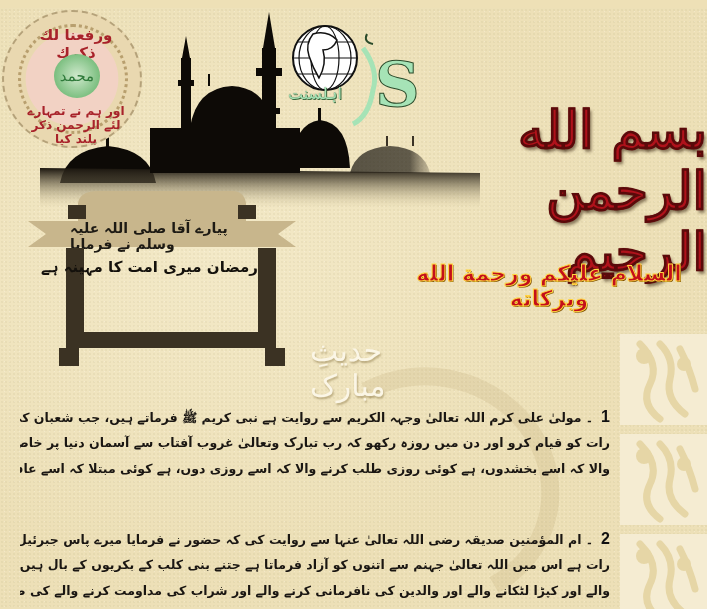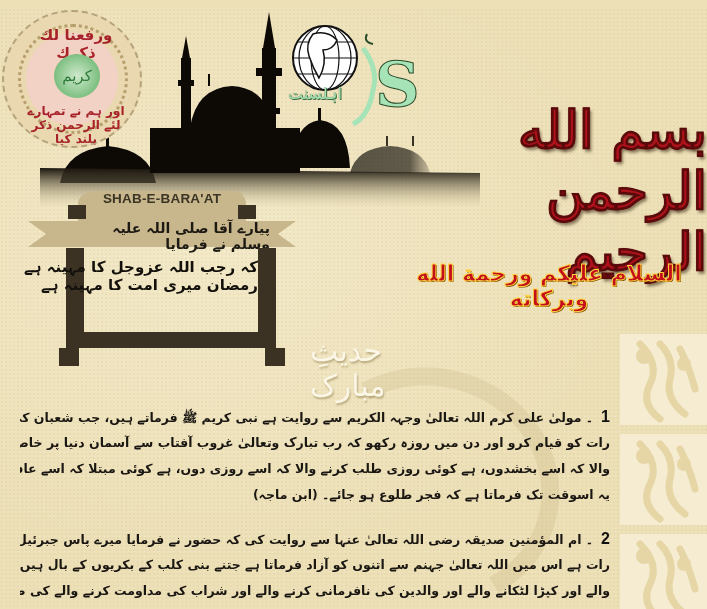--- a/index.html
+++ b/index.html
@@ -90,21 +90,21 @@
   
   .ribbon {
     position: absolute; left: 28px; top: 183px; width: 268px; height: 56px;
   }
   .ribbon-title {
     position: absolute; left: 100px; top: 183px; width: 124px; text-align: center;
     font-family: "Liberation Sans", sans-serif; font-weight: bold; font-size: 13.5px;
     color: #3b3526; letter-spacing: 0.2px;
   }
   .ribbon-sub {
-    position: absolute; left: 70px; top: 212px; width: 200px; text-align: right;
+    position: absolute; left: 70px; top: 212px; width: 200px; text-align: left;
     font-size: 14px; color: #1d1a14; direction: rtl; font-weight: bold;
   }
   .sign-frame {
     position: absolute; left: 66px; top: 240px; width: 210px; height: 100px;
     border-left: 18px solid #3b3223; border-right: 18px solid #3b3223;
     border-bottom: 16px solid #3b3223;
   }
   .sign-foot-l, .sign-foot-r {
     position: absolute; top: 340px; width: 20px; height: 18px; background: #3b3223;
   }
@@ -197,21 +197,21 @@
     <rect x="386" y="128" width="2" height="10" fill="#3a3226"></rect>
     <rect x="412" y="128" width="2" height="10" fill="#3a3226"></rect>
 
     <path d="M40 160 L480 165 L480 200 L40 200 Z" fill="url(#groundG)"></path>
     <rect x="150" y="120" width="150" height="45" fill="#0d0a06"></rect>
   </svg>
 
   <div class="medallion">
     <div class="ring"></div>
     <div class="ring-text-top">ورفعنا لك ذكرك</div>
-    <div class="inner-green">کریم</div>
+    <div class="inner-green">محمد</div>
     <div class="ring-text-bottom">اور ہم نے تمہارے لئے الرحمن ذکر بلند کیا</div>
   </div>
 
   <svg class="logo" viewBox="0 0 140 118">
     <circle cx="42" cy="38" r="32" fill="#ffffff" stroke="#111" stroke-width="2"></circle>
     <ellipse cx="42" cy="38" rx="14" ry="32" fill="none" stroke="#111" stroke-width="1.2"></ellipse>
     <ellipse cx="42" cy="38" rx="26" ry="32" fill="none" stroke="#111" stroke-width="1.2"></ellipse>
     <line x1="10" y1="38" x2="74" y2="38" stroke="#111" stroke-width="1.2"></line>
     <line x1="14" y1="22" x2="70" y2="22" stroke="#111" stroke-width="1.2"></line>
     <line x1="14" y1="54" x2="70" y2="54" stroke="#111" stroke-width="1.2"></line>
@@ -224,27 +224,25 @@
 
   <div class="bismillah">بسم الله الرحمن الرحيم</div>
   <div class="salam">السلام علیکم ورحمة الله وبرکاته</div>
 
   <svg class="ribbon" viewBox="0 0 268 56">
     <path d="M70 0 L204 0 Q216 0 218 12 L218 30 L50 30 L50 12 Q52 0 70 0 Z" fill="#c8b68c"></path>
     <rect x="40" y="14" width="18" height="14" fill="#3b3223"></rect>
     <rect x="210" y="14" width="18" height="14" fill="#3b3223"></rect>
     <path d="M0 30 L268 30 L250 43 L268 56 L0 56 L18 43 Z" fill="#c8b68c"></path>
   </svg>
-  <div class="ribbon-title">SHAB-E-BARA'AT</div>
   <div class="ribbon-sub">پیارے آقا صلی اللہ علیہ وسلم نے فرمایا</div>
   <div class="sign-frame"></div>
   <div class="sign-foot-l"></div>
   <div class="sign-foot-r"></div>
   <div class="sign-lines">
-    <div>کہ رجب اللہ عزوجل کا مہینہ ہے</div>
     <div>رمضان میری امت کا مہینہ ہے</div>
   </div>
 
   <div class="hadith-title">حدیثِ مبارک</div>
 
   <div class="tiles">
     <svg class="tile" style="top:0" viewBox="0 0 87 91">
       <rect width="87" height="91" fill="#f5ecd2"></rect>
       <path d="M20 10 Q40 30 30 50 Q20 70 40 85 M40 10 Q55 25 50 45 Q45 65 65 80 M60 15 Q70 35 75 55" fill="none" stroke="#e6d6a6" stroke-width="7" stroke-linecap="round"></path>
       <circle cx="24" cy="22" r="8" fill="#e6d6a6"></circle>
@@ -261,21 +259,20 @@
       <path d="M20 10 Q40 30 30 50 Q20 70 40 85 M40 10 Q55 25 50 45 Q45 65 65 80 M60 15 Q70 35 75 55" fill="none" stroke="#e6d6a6" stroke-width="7" stroke-linecap="round"></path>
       <circle cx="24" cy="22" r="8" fill="#e6d6a6"></circle>
         <circle cx="64" cy="30" r="7" fill="#e6d6a6"></circle>
     </svg>
   </div>
 
   <div class="para p1">
     <div class="line"><span class="num">1</span><span>۔ مولیٰ علی کرم اللہ تعالیٰ وجہہ الکریم سے روایت ہے نبی کریم ﷺ فرماتے ہیں، جب شعبان کی پندرہویں رات آجائے تو اس</span></div>
     <div class="line">رات کو قیام کرو اور دن میں روزہ رکھو کہ رب تبارک وتعالیٰ غروب آفتاب سے آسمان دنیا پر خاص تجلی فرماتا ہے کہ ہے کوئی بخشش چاہنے</div>
     <div class="line">والا کہ اسے بخشدوں، ہے کوئی روزی طلب کرنے والا کہ اسے روزی دوں، ہے کوئی مبتلا کہ اسے عافیت دوں، ہے کوئی ایسا ہے کوئی ایسا اور</div>
-    <div class="line">یہ اسوقت تک فرماتا ہے کہ فجر طلوع ہو جائے۔ (ابن ماجہ)</div>
   </div>
 
   <div class="para p2">
     <div class="line"><span class="num">2</span><span>۔ ام المؤمنین صدیقہ رضی اللہ تعالیٰ عنہا سے روایت کی کہ حضور نے فرمایا میرے پاس جبرئیل آئے اور کہا یہ شعبان کی پندرھویں</span></div>
     <div class="line">رات ہے اس میں اللہ تعالیٰ جہنم سے اتنوں کو آزاد فرماتا ہے جتنے بنی کلب کے بکریوں کے بال ہیں مگر کافر اور عداوت والے اور رشتہ کاٹنے</div>
     <div class="line">والے اور کپڑا لٹکانے والے اور والدین کی نافرمانی کرنے والے اور شراب کی مداومت کرنے والے کی طرف نظر رحمت نہیں فرماتا۔</div>
   </div>
 
 </div>
 

